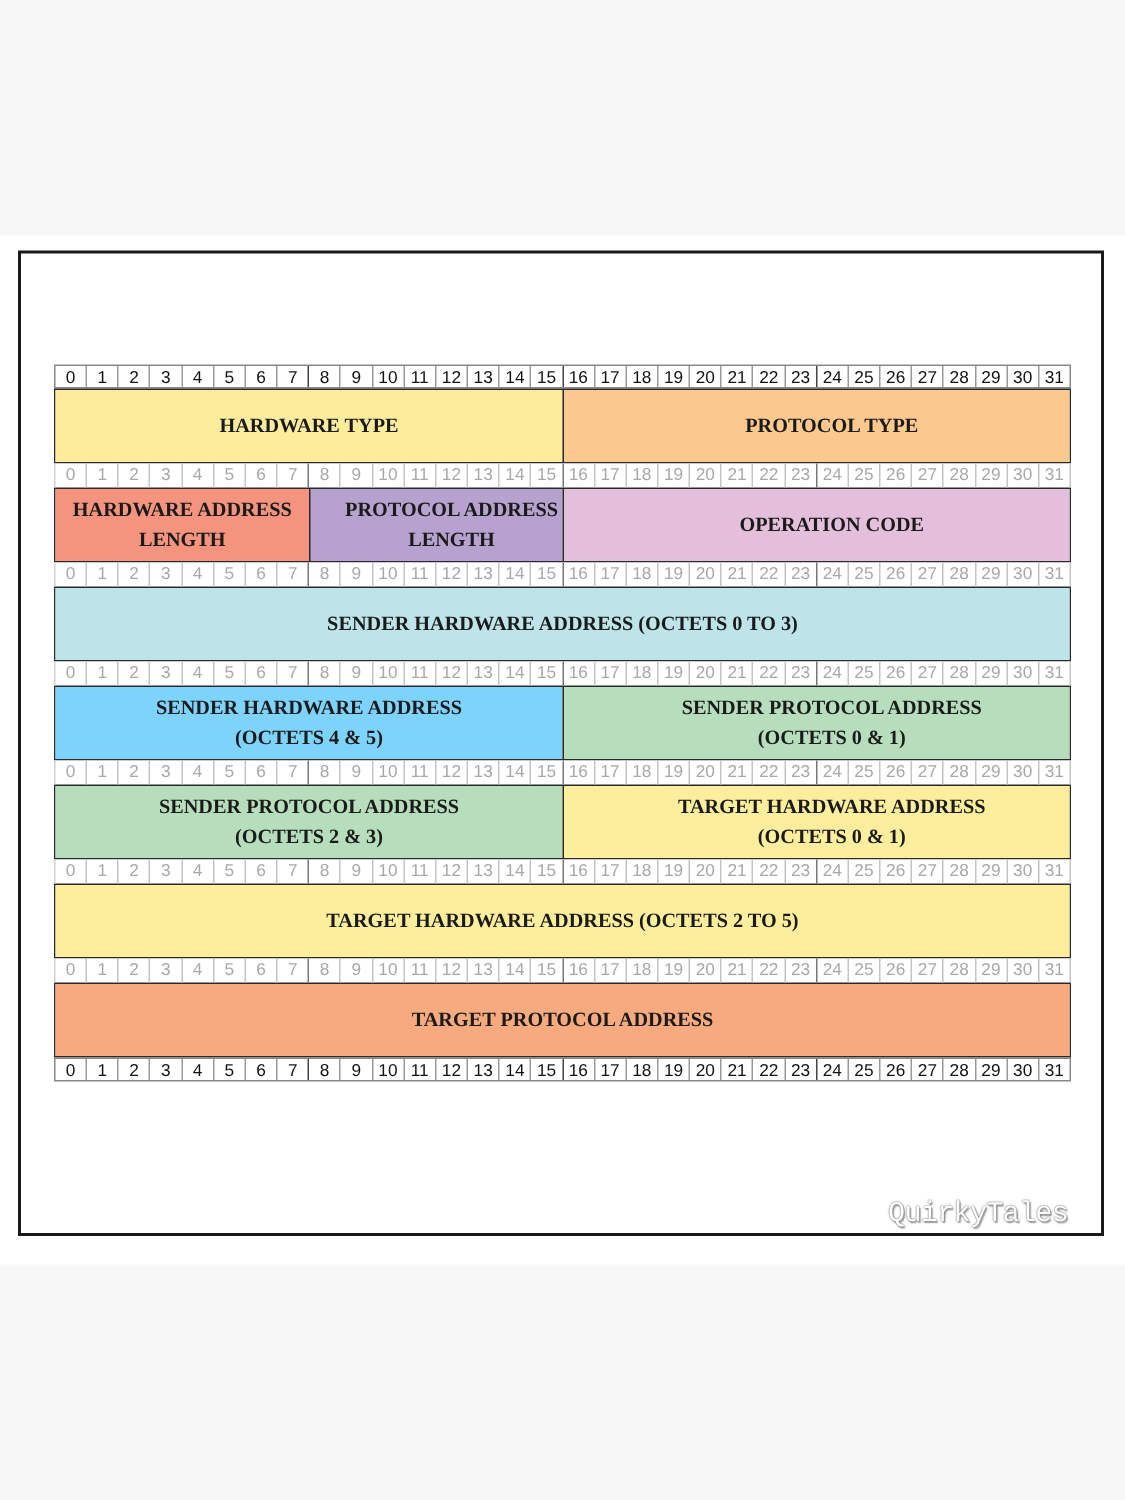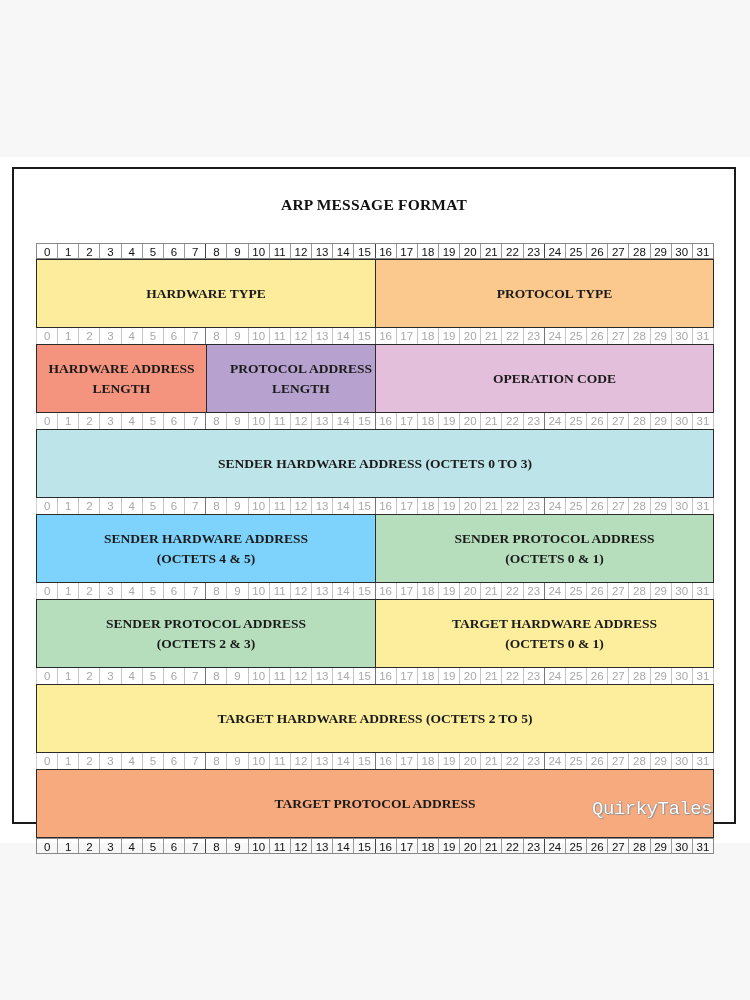--- a/index.html
+++ b/index.html
@@ -35,21 +35,21 @@
   .ruler .cell.byte-end { border-right: 1px solid #777; }
   .ruler .cell:last-child { border-right: 1px solid #c4c4c4; }
   .ruler.dark { border: 1px solid #888; }
   .ruler.dark .cell { color: #111; border-right: 1px solid #999; }
   .ruler.dark .cell.byte-end { border-right: 1px solid #444; }
   .ruler.dark .cell:last-child { border-right: none; }
   .ruler.light { background: #fff; }
   .ruler.light .cell { color: #a8a8a8; }
   .ruler.light .cell:first-child { border-left: 1px solid #d0d0d0; }
   .row {
-    display: flex; height: 69px; box-sizing: border-box;
+    display: flex; height: 50px; box-sizing: border-box;
     border: 1.5px solid #2a2a2a;
   }
   .field {
     display: flex; align-items: center; justify-content: center; text-align: center;
     font-family: "Liberation Serif", serif; font-weight: bold; font-size: 13.5px;
     line-height: 20px; color: #1a1a1a; box-sizing: border-box; white-space: pre-line;
   }
   .field + .field { border-left: 1.5px solid #2a2a2a; padding-left: 20px; }
   .watermark {
     position: absolute; right: 22px; bottom: 2px;
@@ -57,21 +57,20 @@
     color: #ffffff; letter-spacing: -0.5px;
     text-shadow: 0 0 1px #777, 0 0 1px #777, 1px 1px 1px #999;
   }
 </style>
 </head>
 <body>
 
 <div class="white-band"></div>
 
 <div class="frame">
-  <div class="title">ARP MESSAGE FORMAT</div>
 
   <div class="diagram" id="diagram">
       <div class="ruler dark">
         <div class="cell">0</div>
         <div class="cell">1</div>
         <div class="cell">2</div>
         <div class="cell">3</div>
         <div class="cell">4</div>
         <div class="cell">5</div>
         <div class="cell">6</div>

